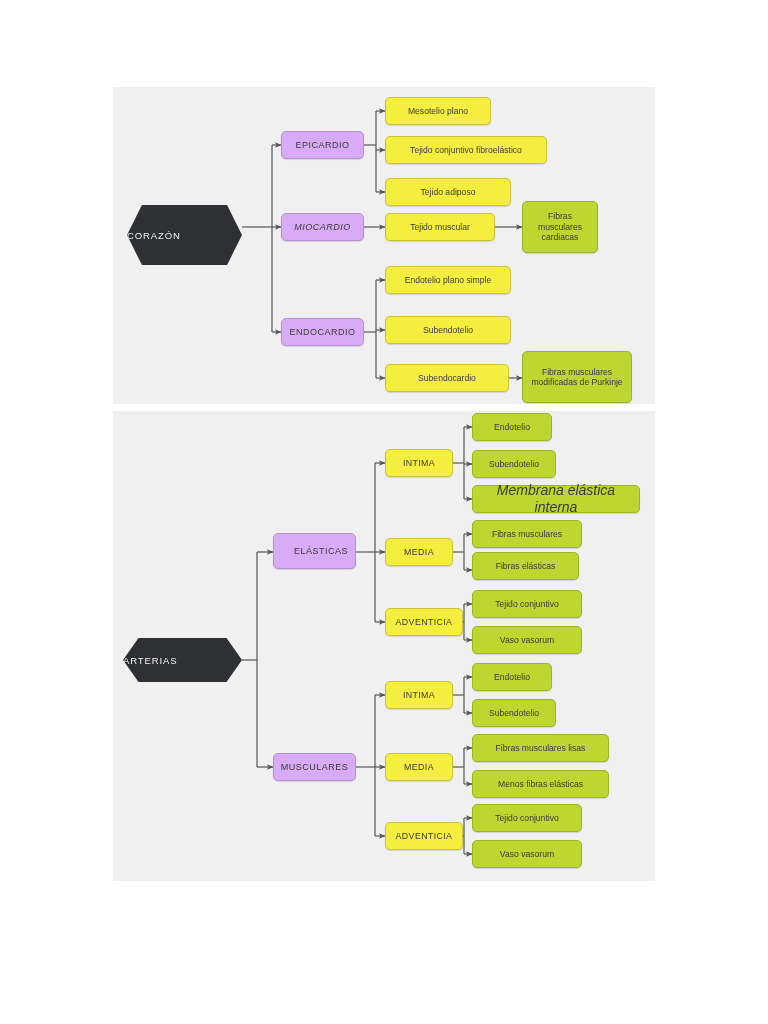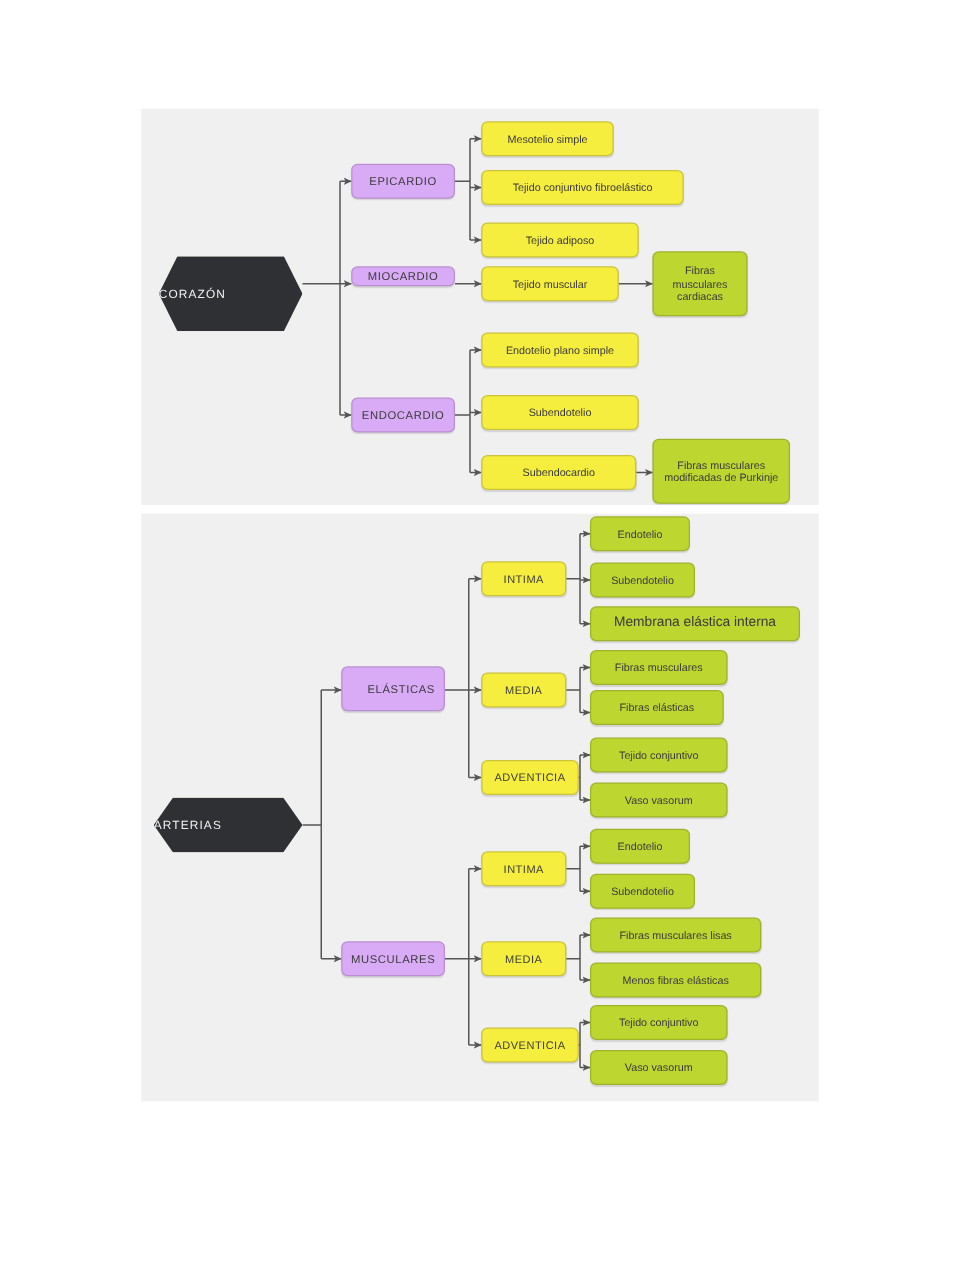--- a/index.html
+++ b/index.html
@@ -108,29 +108,29 @@
         </g>
       </svg>
 
       <div class="hex" style="left:14px; top:118px; width:115px; height:60px; font-size:9.5px;">
         <span class="lbl">CORAZÓN</span>
       </div>
 
       <div class="node purple" style="left:168px; top:44px; width:83px; height:28px; font-size:9px; letter-spacing:.5px;">
         <span class="lbl">EPICARDIO</span>
       </div>
-      <div class="node purple" style="left:168px; top:126px; width:83px; height:16px; font-size:9px; letter-spacing:.5px;">
+      <div class="node purple" style="left:168px; top:126px; width:83px; height:28px; font-size:9px; letter-spacing:.5px;font-style:italic;">
         <span class="lbl">MIOCARDIO</span>
       </div>
       <div class="node purple" style="left:168px; top:231px; width:83px; height:28px; font-size:9px; letter-spacing:.5px;">
         <span class="lbl">ENDOCARDIO</span>
       </div>
 
       <div class="node yellow" style="left:272px; top:10px; width:106px; height:28px; font-size:8.6px;">
-        <span class="lbl">Mesotelio simple</span>
+        <span class="lbl">Mesotelio plano</span>
       </div>
       <div class="node yellow" style="left:272px; top:49px; width:162px; height:28px; font-size:8.6px;">
         <span class="lbl">Tejido conjuntivo fibroelástico</span>
       </div>
       <div class="node yellow" style="left:272px; top:91px; width:126px; height:28px; font-size:8.6px;">
         <span class="lbl">Tejido adiposo</span>
       </div>
 
       <div class="node yellow" style="left:272px; top:126px; width:110px; height:28px; font-size:8.6px;">
         <span class="lbl">Tejido muscular</span>
@@ -236,21 +236,21 @@
       <div class="node yellow" style="left:272px; top:197px; width:78px; height:28px; font-size:8.8px; letter-spacing:.4px;">
         <span class="lbl">ADVENTICIA</span>
       </div>
 
       <div class="node green" style="left:359px; top:2px; width:80px; height:28px; font-size:8.6px;">
         <span class="lbl">Endotelio</span>
       </div>
       <div class="node green" style="left:359px; top:39px; width:84px; height:28px; font-size:8.6px;">
         <span class="lbl">Subendotelio</span>
       </div>
-      <div class="node green" style="left:359px; top:74px; width:168px; height:28px; font-size:11px;">
+      <div class="node green" style="left:359px; top:74px; width:168px; height:28px; font-size:14px;font-style:italic;">
         <span class="lbl">Membrana elástica interna</span>
       </div>
       <div class="node green" style="left:359px; top:109px; width:110px; height:28px; font-size:8.6px;">
         <span class="lbl">Fibras musculares</span>
       </div>
       <div class="node green" style="left:359px; top:141px; width:107px; height:28px; font-size:8.6px;">
         <span class="lbl">Fibras elásticas</span>
       </div>
       <div class="node green" style="left:359px; top:179px; width:110px; height:28px; font-size:8.6px;">
         <span class="lbl">Tejido conjuntivo</span>

